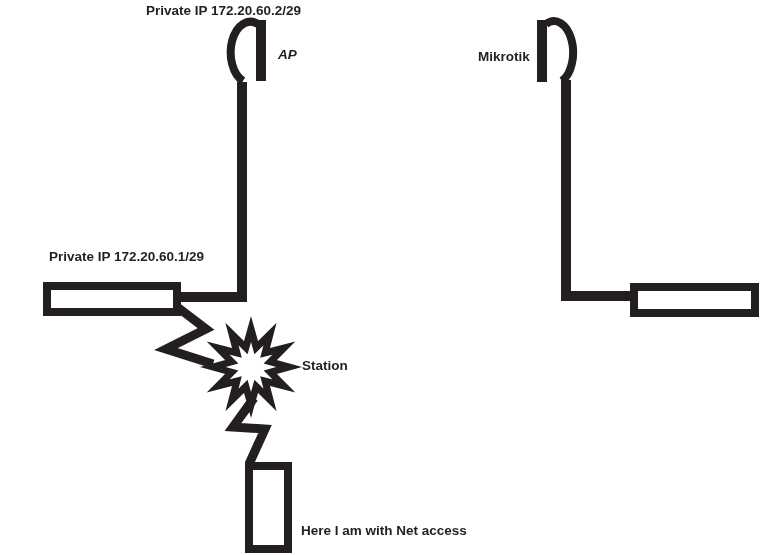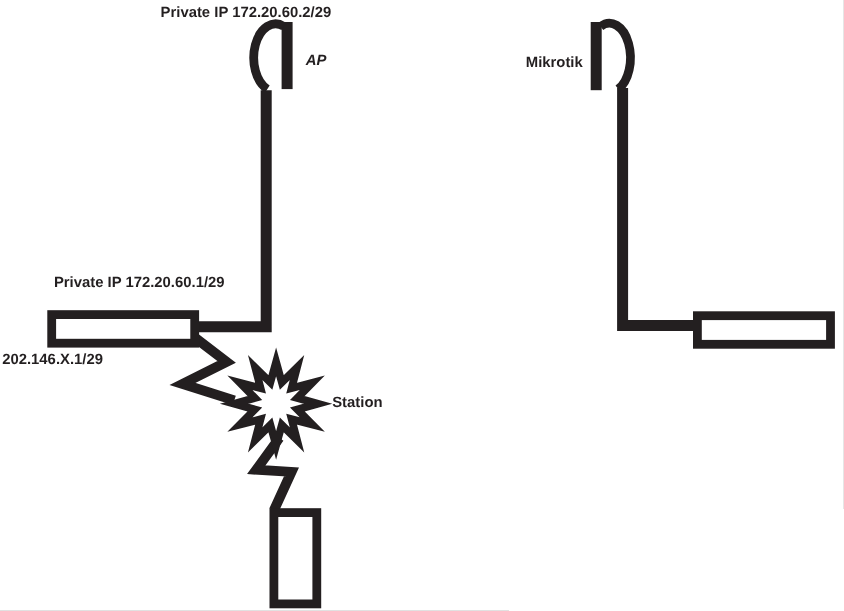--- a/index.html
+++ b/index.html
@@ -61,20 +61,20 @@
   <div class="lbl" id="lbl-ap-ip">Private IP 172.20.60.2/29</div>
 
 
   <div class="lbl" id="lbl-ap">AP</div>
 
   <div class="lbl" id="lbl-station">Mikrotik</div>
 
   <div class="lbl" id="lbl-router-ip">Private IP 172.20.60.1/29</div>
 
   <div class="lbl" id="lbl-router">
-    <div>202.146.X.1/29</div>
   </div>
 
   <div class="lbl" id="lbl-internet">Station</div>
 
 
+  <div class="lbl" id="lbl-admin">Here I am with Net access</div>
 
 </div>
 
 </body></html>

